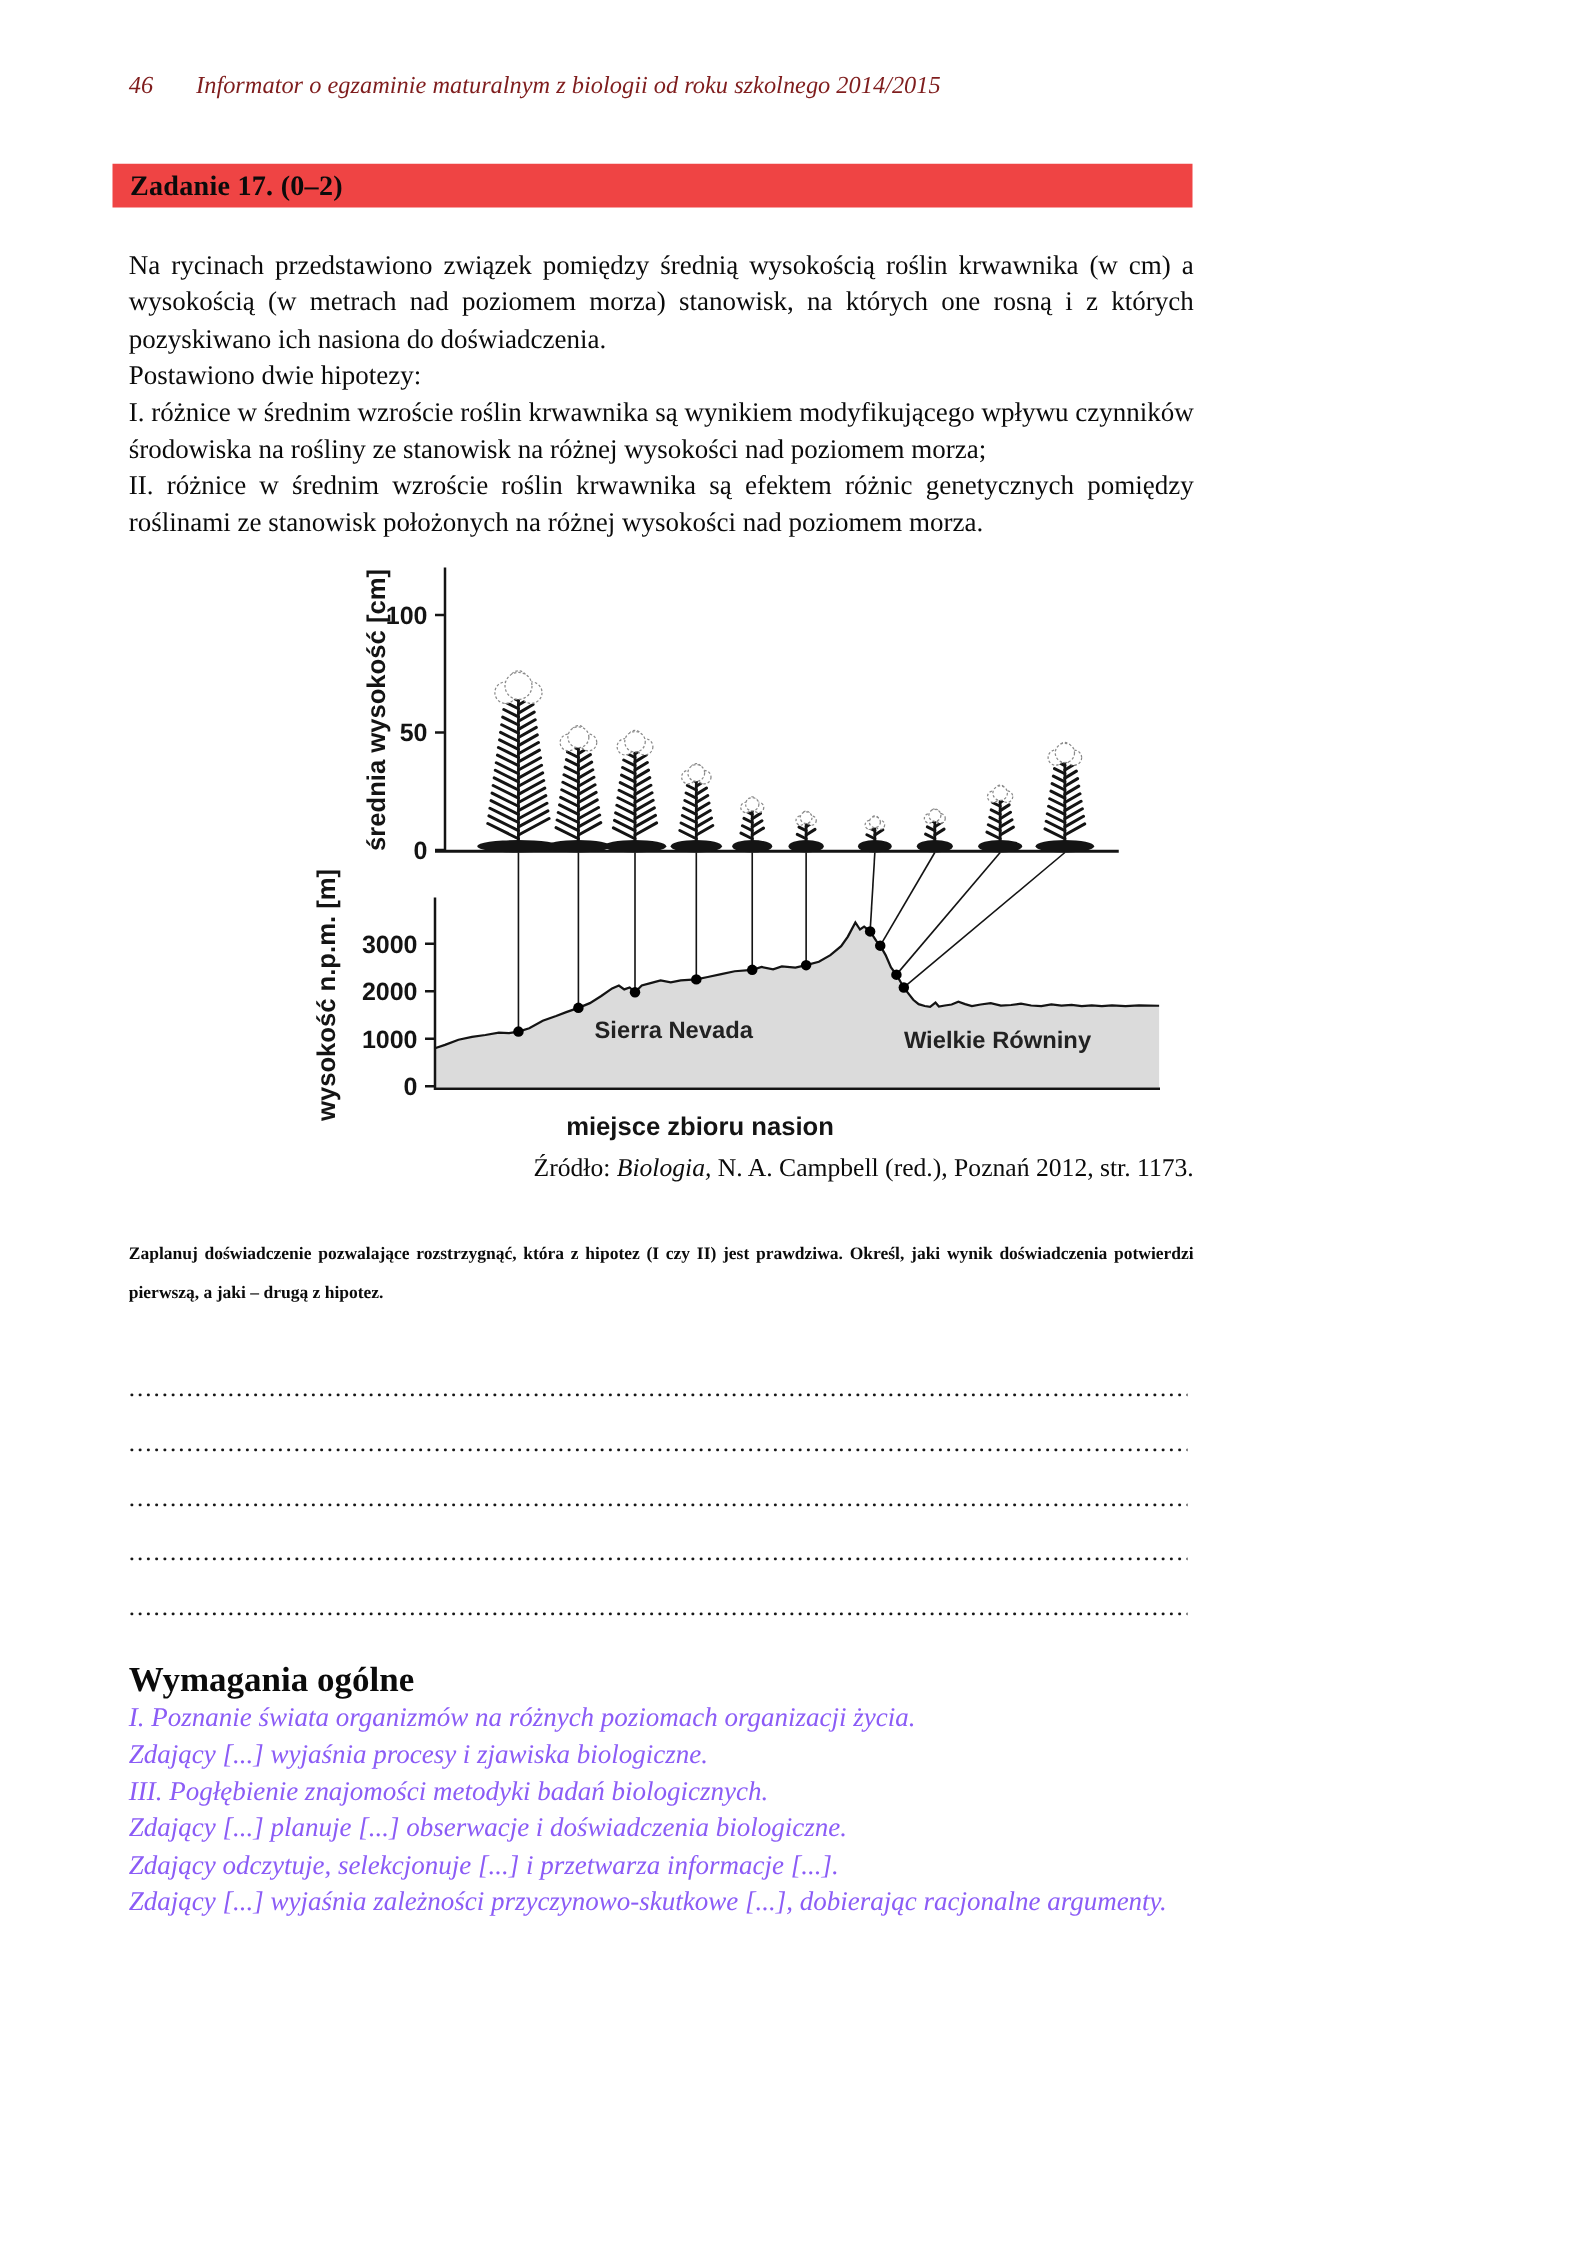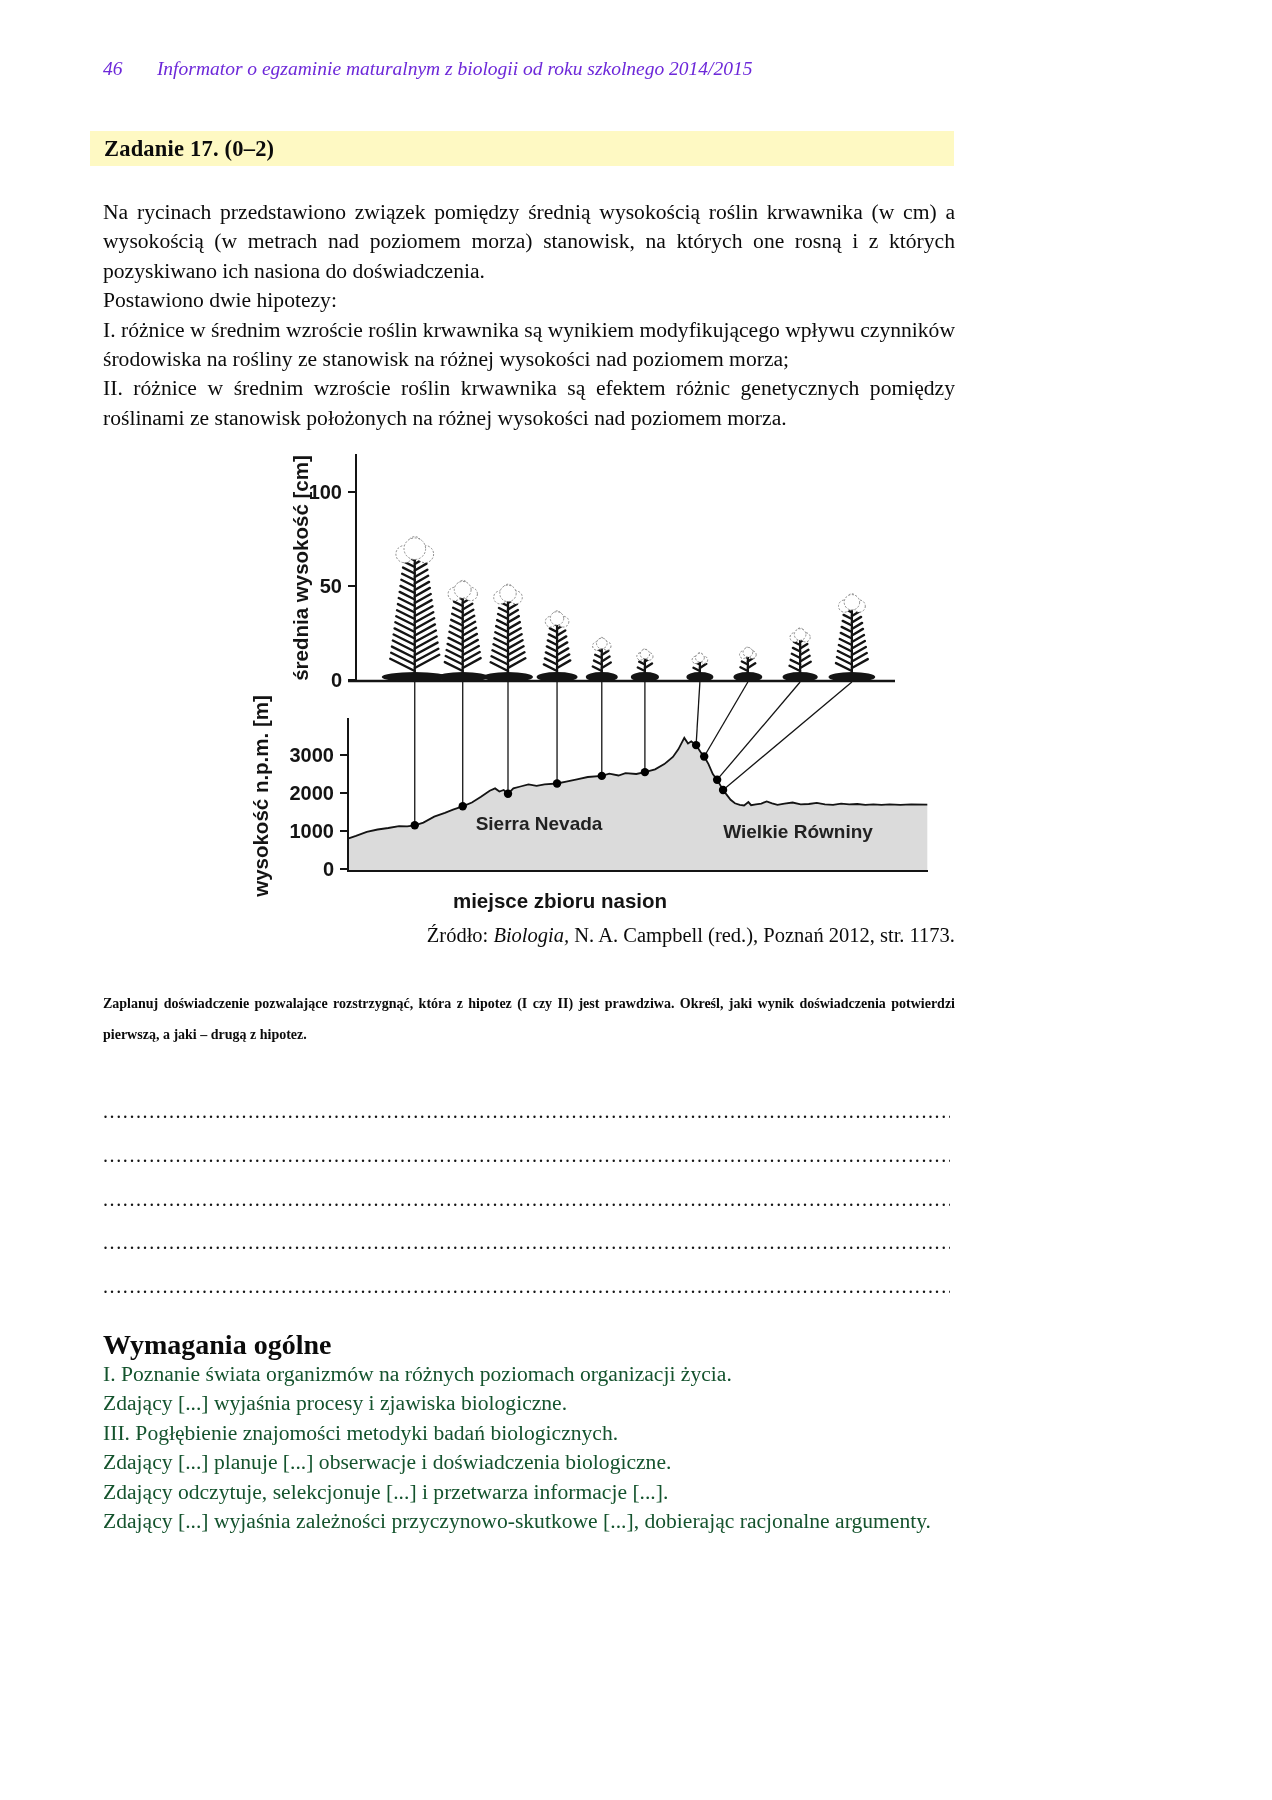--- a/index.html
+++ b/index.html
@@ -3,46 +3,46 @@
 <meta charset="utf-8">
 <style>
   html,body { margin:0; padding:0; }
   body {
     width:1272px; height:1800px; background:#ffffff; position:relative;
     font-family:"Liberation Serif", serif; color:#0b0b0b;
     -webkit-font-smoothing:antialiased;
   }
   .abs { position:absolute; }
   .running-head {
-    left:103px; top:58px; width:860px; font-size:19.5px; color:#6d28d9;
+    left:103px; top:58px; width:860px; font-size:19.5px; color:#7f1d1d;
   }
   .running-head .page-num { display:inline-block; width:49px; font-style:italic; }
   .running-head .running-title { font-style:italic; }
   .task-bar {
-    left:90px; top:131px; width:864px; height:35px; background:#fef9c3;
+    left:90px; top:131px; width:864px; height:35px; background:#ef4444;
     font-weight:bold; font-size:22.5px; line-height:35px; padding-left:14px;
     box-sizing:border-box; letter-spacing:0.2px;
   }
   .intro { left:103px; top:198px; width:852px; font-size:21.6px; line-height:29.4px; }
   .intro p { margin:0; text-align:justify; }
   .fig { left:250px; top:440px; width:700px; height:520px; }
   .source-line { left:103px; top:924px; width:852px; text-align:right; font-size:20.5px; }
   .source-line em { }
   .command {
     left:103px; top:989px; width:852px; margin:0;
     font-weight:bold; font-size:14px; line-height:30.5px; text-align:justify;
   }
   .answers { left:103px; top:1090px; width:847px; }
   .answer-line {
     height:43.8px; line-height:43.8px; font-size:20px; letter-spacing:1.6px;
     white-space:nowrap; overflow:hidden; color:#161616;
   }
   .reqs { left:103px; top:1329px; width:852px; font-size:21.6px; line-height:29.4px; }
   .reqs h3 { margin:0; font-size:28px; line-height:31px; font-weight:bold; }
-  .reqs p { margin:0; text-align:justify; color:#14532d; }
+  .reqs p { margin:0; font-style:italic; text-align:justify; color:#8b5cf6; }
   svg text { font-family:"Liberation Sans", sans-serif; }
 </style>
 </head>
 <body>
 
 <div class="abs running-head">
   <span class="page-num">46</span>
   <span class="running-title">Informator o egzaminie maturalnym z biologii od roku szkolnego 2014/2015</span>
 </div>
 

